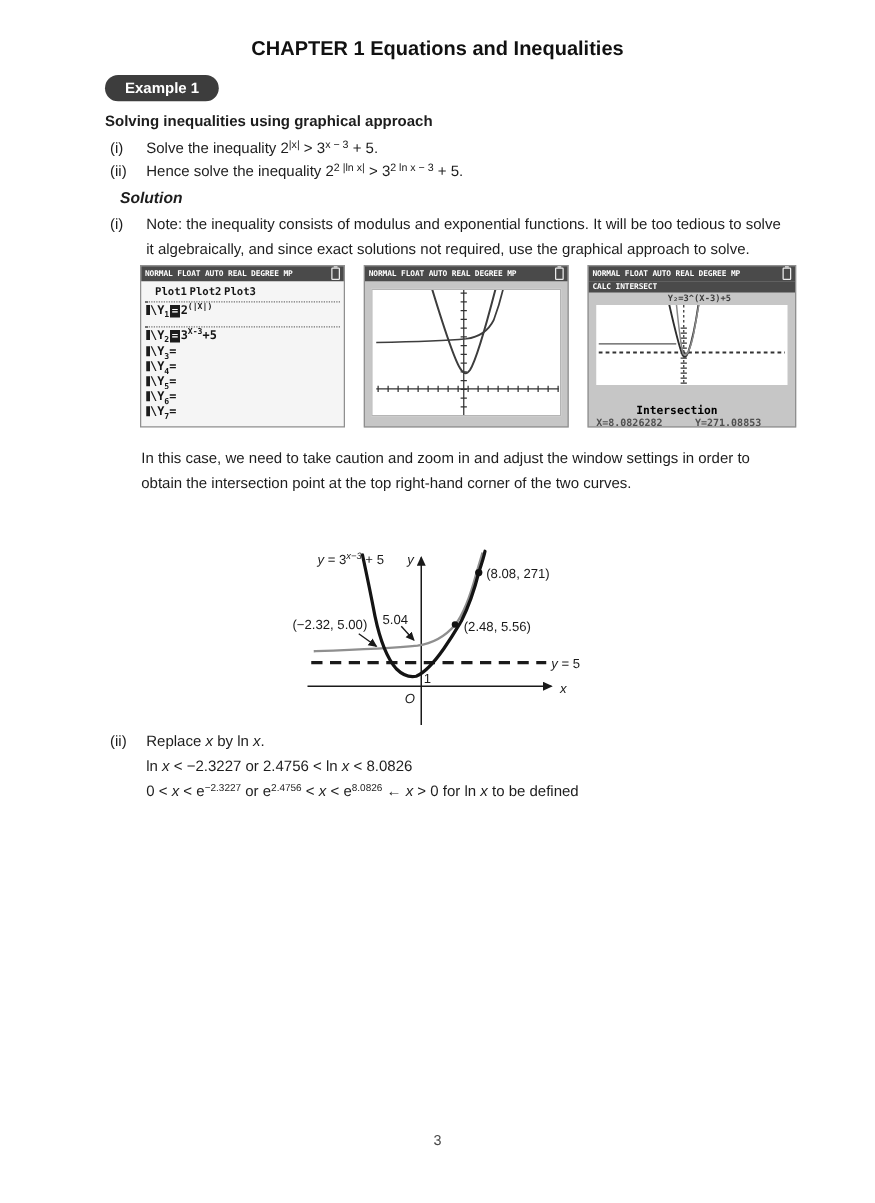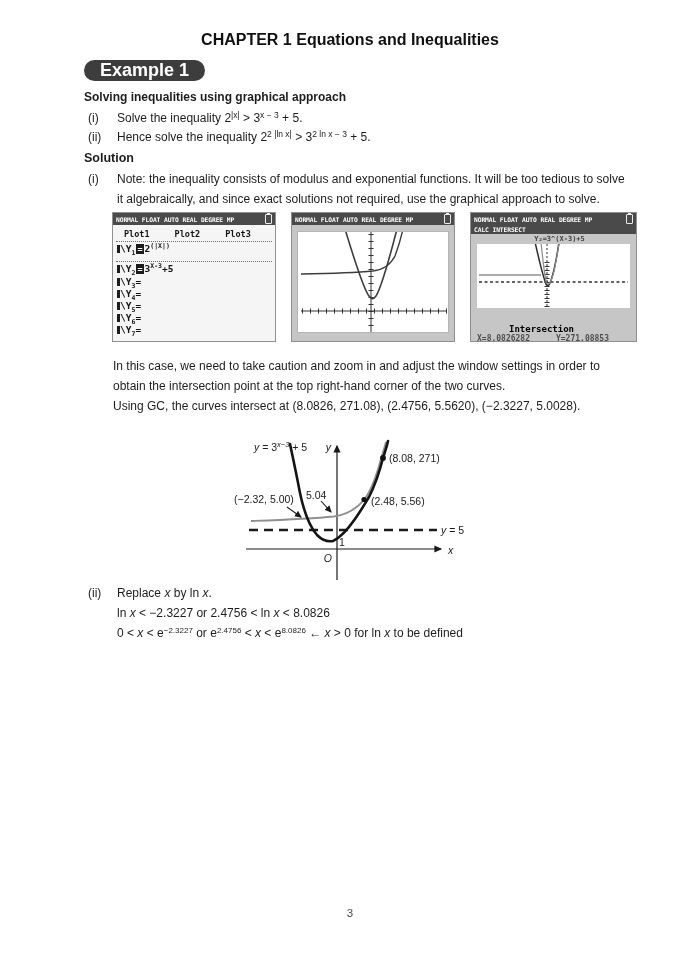--- a/index.html
+++ b/index.html
@@ -3,51 +3,51 @@
 <meta charset="utf-8">
 <style>
   html,body{margin:0;padding:0;background:#fff;}
   #page{position:relative;width:700px;height:962px;background:#ffffff;overflow:hidden;
         font-family:"Liberation Sans",sans-serif;color:#1d1d1d;}
 
   .chapter{position:absolute;top:31px;left:0;right:0;text-align:center;
            font-size:16px;font-weight:700;color:#111;}
 
   .badge{position:absolute;left:84px;top:60px;height:21px;line-height:21px;padding:0 16px;
-         background:#3d3d3d;color:#fff;border-radius:11px;font-size:18px;font-weight:700;}
+         background:#3d3d3d;color:#fff;border-radius:11px;font-size:12px;font-weight:700;}
 
   .sec-title{position:absolute;left:84px;top:90px;font-size:12px;font-weight:700;}
 
   .t{font-size:12px;line-height:19.5px;}
   .row{position:absolute;left:88px;width:565px;}
   .row .num{position:absolute;left:0;top:0;}
   .row .content{display:block;margin-left:29px;}
   .v{font-style:italic;}
   sup.sp{font-size:8.5px;position:relative;top:1px;vertical-align:super;line-height:0;}
   sup.e{font-size:8px;position:relative;top:1px;vertical-align:super;line-height:0;}
-  .sol-h{position:absolute;left:84px;top:151px;font-size:12.5px;font-weight:700;}
+  .sol-h{position:absolute;left:96px;top:151px;font-size:12.5px;font-weight:700;font-style:italic;}
   .para{position:absolute;left:113px;width:545px;font-size:12px;line-height:20px;}
 
   
   .calc{position:absolute;top:212px;width:164px;height:130px;background:#c6c6c6;
         border:1px solid #8f8f8f;box-sizing:border-box;
         font-family:"DejaVu Sans Mono",monospace;}
   .c1{left:112px;background:#f5f5f5;}
   .c2{left:291px;}
   .c3{left:470px;width:167px;}
   .chead{background:#4a4a4a;color:#fff;font-size:6.3px;font-weight:700;height:12px;
          padding:0 3px;display:flex;justify-content:space-between;align-items:center;
          letter-spacing:-0.1px;white-space:nowrap;}
   .modebar{background:#4a4a4a;color:#fff;font-size:6.3px;font-weight:700;height:9px;
            line-height:9px;padding:0 3px;letter-spacing:-0.1px;}
   .batt{width:5px;height:8px;border:1px solid #ececec;border-radius:1px;position:relative;flex:0 0 auto;}
   .batt:before{content:"";position:absolute;top:-2px;left:1px;width:3px;height:1px;background:#ececec;}
 
   .c1 .body{padding:1px 2px;font-weight:700;color:#141414;}
-  .plots{display:flex;gap:25px;font-size:8.5px;padding:3px 0 2px 9px;}
+  .plots{display:flex;gap:2px;font-size:8.5px;padding:3px 0 2px 9px;}
   .dotsep{border-top:1px dotted #707070;margin:0 1px;height:0;}
   .yrow{font-size:9.5px;line-height:12px;height:12px;white-space:nowrap;}
   .yrow.tall{height:14px;line-height:14px;}
   .sq{display:inline-block;width:3px;height:8px;background:#1c1c1c;margin:0 0 -1px 2px;}
   .yrow sub{font-size:6.5px;}
   .eqbox{display:inline-block;background:#1c1c1c;color:#fff;padding:0 1px;font-size:8.5px;
          line-height:10px;margin:0 1px;}
   .cs{font-size:6.5px;position:relative;top:-4px;}
   .sp5{height:5px;}
 
@@ -158,21 +158,21 @@
     <div class="resline">Intersection</div>
     <div class="vals">
       <span>X=8.0826282</span>
       <span class="yv">Y=271.08853</span>
     </div>
   </div>
 
   <div class="para" style="top:356px">
     <span>In this case, we need to take caution and zoom in and adjust the window settings in order to</span><br>
     <span>obtain the intersection point at the top right-hand corner of the two curves.</span><br>
-    <span>Using GC, the curves intersect at (8.0826, 271.08), (2.4756, 5.5620), (−2.3227, 5.0028).</span><br>
+    <br>
   </div>
 
   <svg class="fig" viewBox="228 433 264 150">
     <defs>
       <marker id="ah" markerWidth="7" markerHeight="7" refX="5.5" refY="3" orient="auto">
         <path d="M0,0 L6.5,3 L0,6 z" fill="#1a1a1a"></path>
       </marker>
     </defs>
 
     <line x1="337" y1="580" x2="337" y2="446" stroke="#1a1a1a" stroke-width="1.2" marker-end="url(#ah)"></line>

